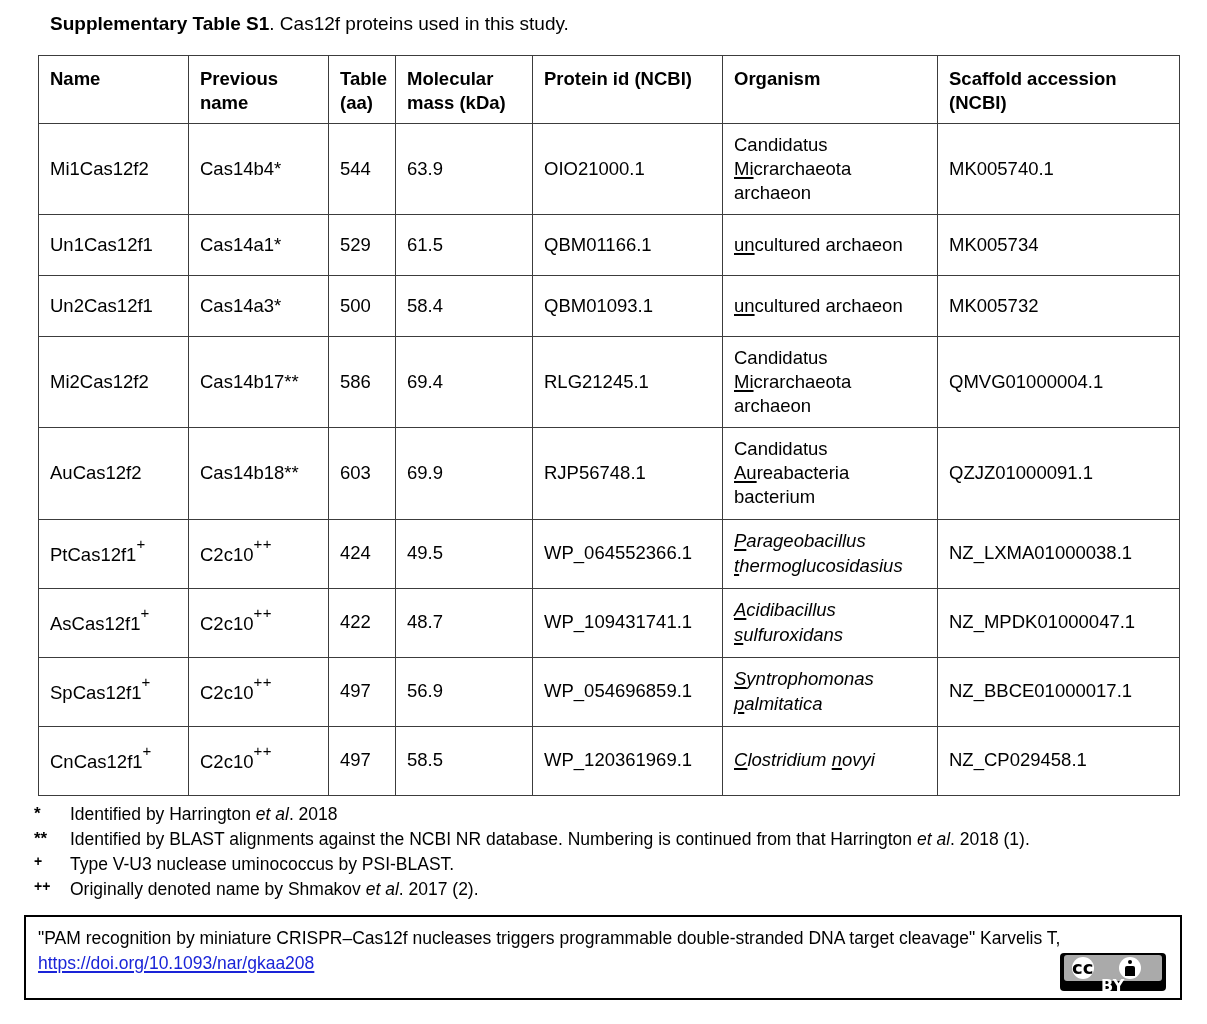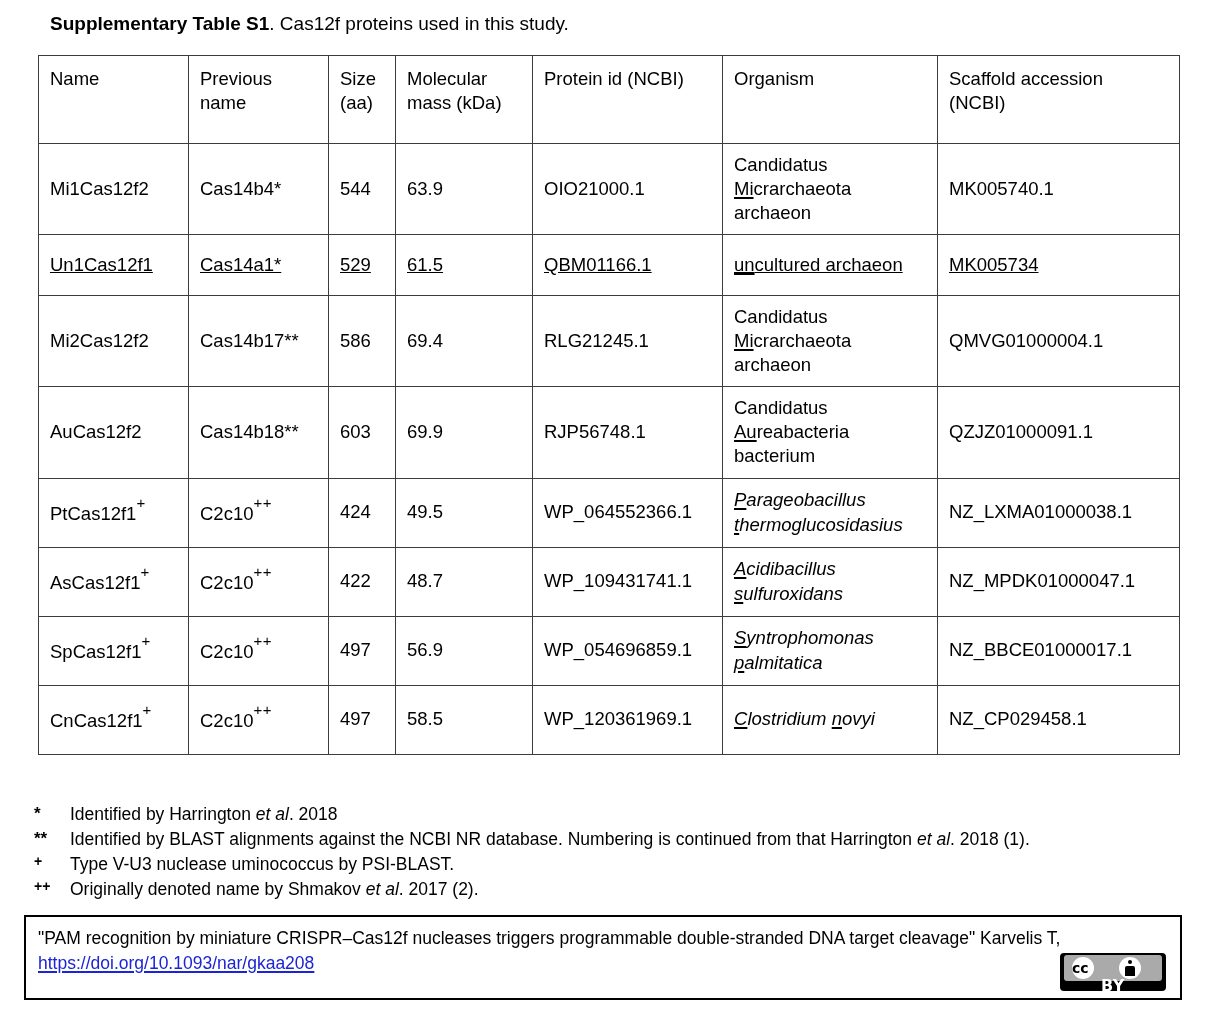--- a/index.html
+++ b/index.html
@@ -47,24 +47,24 @@
   table.s1 td, table.s1 th {
     border: 1px solid #3c3c3c;
     padding: 9px 9px 9px 11px;
     vertical-align: middle;
     text-align: left;
     font-size: 18.5px;
     line-height: 1.30;
     font-weight: normal;
   }
   table.s1 thead th {
-    font-weight: normal;
+    font-weight: bold;
     vertical-align: top;
     padding-top: 11px;
-    padding-bottom: 28px;
+    padding-bottom: 8px;
   }
   
   col.c-name    { width: 150px; }
   col.c-prev    { width: 140px; }
   col.c-size    { width: 67px;  }
   col.c-mass    { width: 137px; }
   col.c-pid     { width: 190px; }
   col.c-org     { width: 215px; }
   col.c-scaf    { width: 242px; }
 
@@ -78,21 +78,21 @@
   .sup {
     font-size: 15px;
     vertical-align: super;
     position: relative;
     top: -5px;
     letter-spacing: 0.5px;
   }
 
   
   tr.r-tall td { height: 56px; }
-  tr.r-short td { height: 42px; text-decoration: underline; }
+  tr.r-short td { height: 42px; }
   tr.r-mid td { height: 50px; }
 
   
   .footnotes {
     position: absolute;
     left: 34px;
     top: 802px;
     width: 1160px;
     font-size: 17.5px;
     line-height: 1.42;
@@ -148,21 +148,21 @@
     background: #aaaaaa;
     border-radius: 3px;
   }
   .cc-circle {
     position: absolute;
     top: 2px;
     width: 22px; height: 22px;
     border-radius: 50%;
     background: #ffffff;
     color: #000000;
-    font-size: 14px;
+    font-size: 18px;
     font-weight: bold;
     line-height: 22px;
     font-family: "DejaVu Sans", sans-serif;
   }
   .cc-circle.cc1 { left: 8px; }
   .cc-circle.cc2 { left: 55px; }
   .cc-person-head {
     position: absolute;
     left: 9px; top: 3px;
     width: 4px; height: 4px;
@@ -205,21 +205,21 @@
           <col class="c-size">
           <col class="c-mass">
         <col class="c-pid">
           <col class="c-org">
           <col class="c-scaf">
       </colgroup>
       <thead>
         <tr>
           <th><span>Name</span></th>
           <th><span>Previous</span><br><span>name</span></th>
-          <th><span>Size</span><br><span>(aa)</span></th>
+          <th><span>Table</span><br><span>(aa)</span></th>
           <th><span>Molecular</span><br><span>mass (kDa)</span></th>
           <th><span>Protein id (NCBI)</span></th>
           <th><span>Organism</span></th>
           <th><span>Scaffold accession</span><br><span>(NCBI)</span></th>
         </tr>
       </thead>
       <tbody id="tbody">
           <tr class="r-tall">
             <td><span>Mi1Cas12f2</span></td>
             <td><span>Cas14b4*</span></td>
@@ -231,20 +231,29 @@
           </tr>
           <tr class="r-short">
             <td><span>Un1Cas12f1</span></td>
             <td><span>Cas14a1*</span></td>
             <td class="num">529</td>
             <td class="num">61.5</td>
             <td>QBM01166.1</td>
             <td><span class=""><span class="ul">un</span>cultured archaeon</span></td>
             <td>MK005734</td>
           </tr>
+          <tr class="r-short">
+            <td><span>Un2Cas12f1</span></td>
+            <td><span>Cas14a3*</span></td>
+            <td class="num">500</td>
+            <td class="num">58.4</td>
+            <td>QBM01093.1</td>
+            <td><span class=""><span class="ul">un</span>cultured archaeon</span></td>
+            <td>MK005732</td>
+          </tr>
           <tr class="r-tall">
             <td><span>Mi2Cas12f2</span></td>
             <td><span>Cas14b17**</span></td>
             <td class="num">586</td>
             <td class="num">69.4</td>
             <td>RLG21245.1</td>
             <td><span>Candidatus</span><br><span class=""><span class="ul">Mi</span>crarchaeota</span><br><span class="">archaeon</span></td>
             <td>QMVG01000004.1</td>
           </tr>
           <tr class="r-tall">

